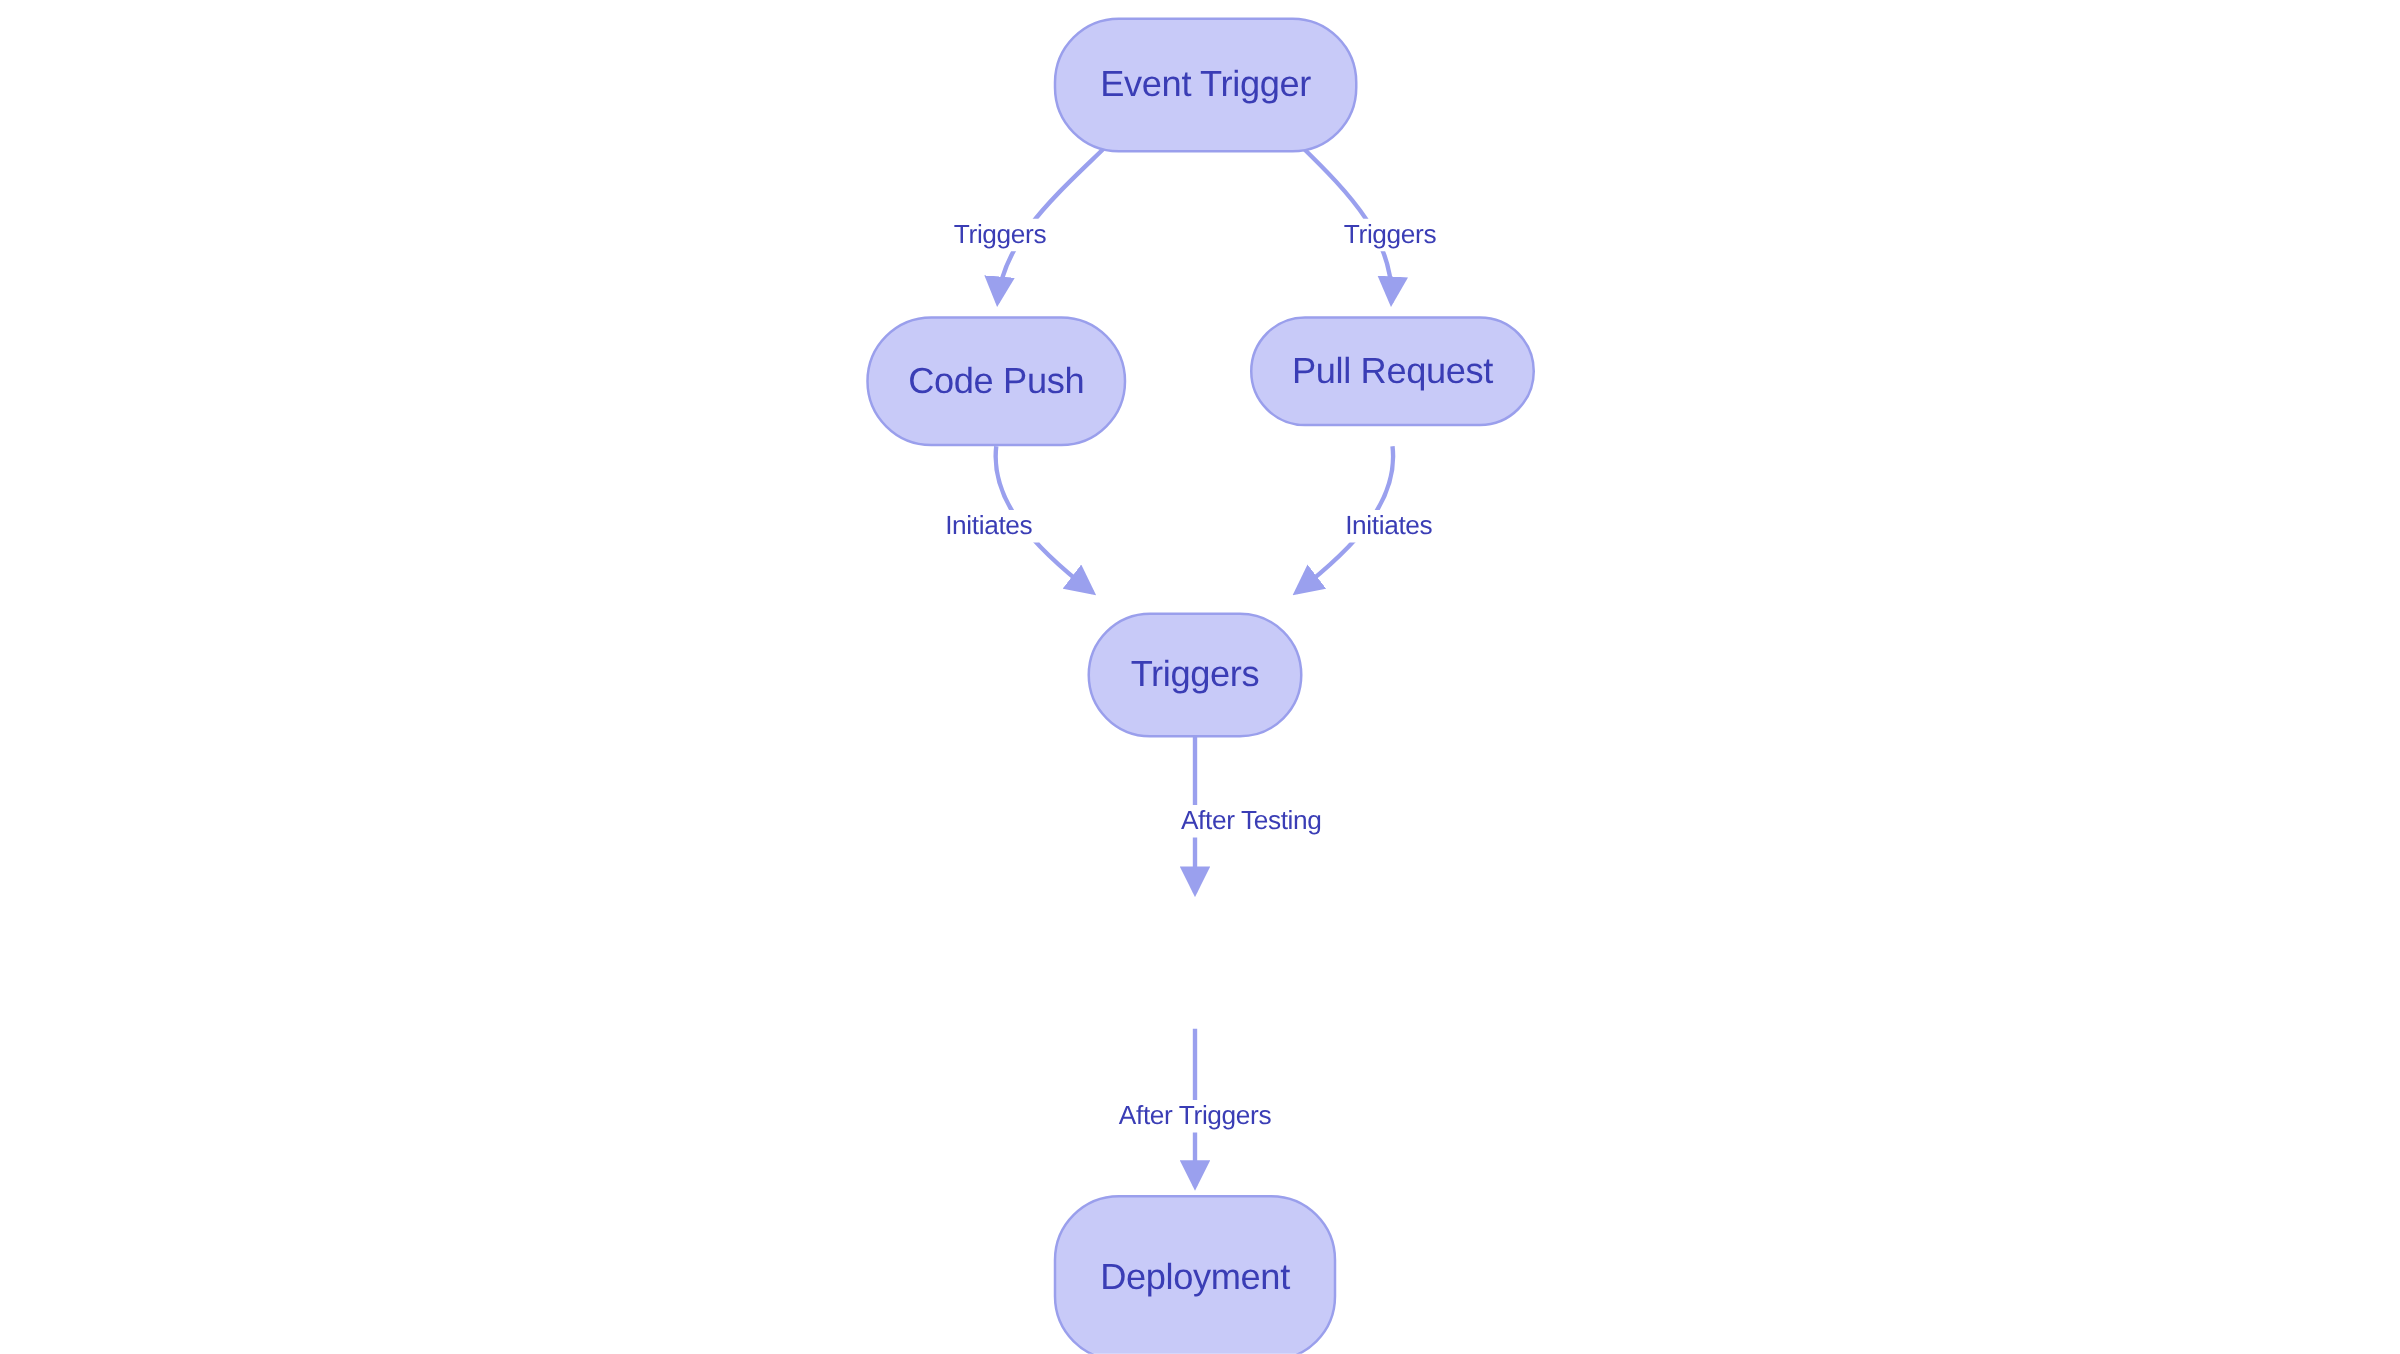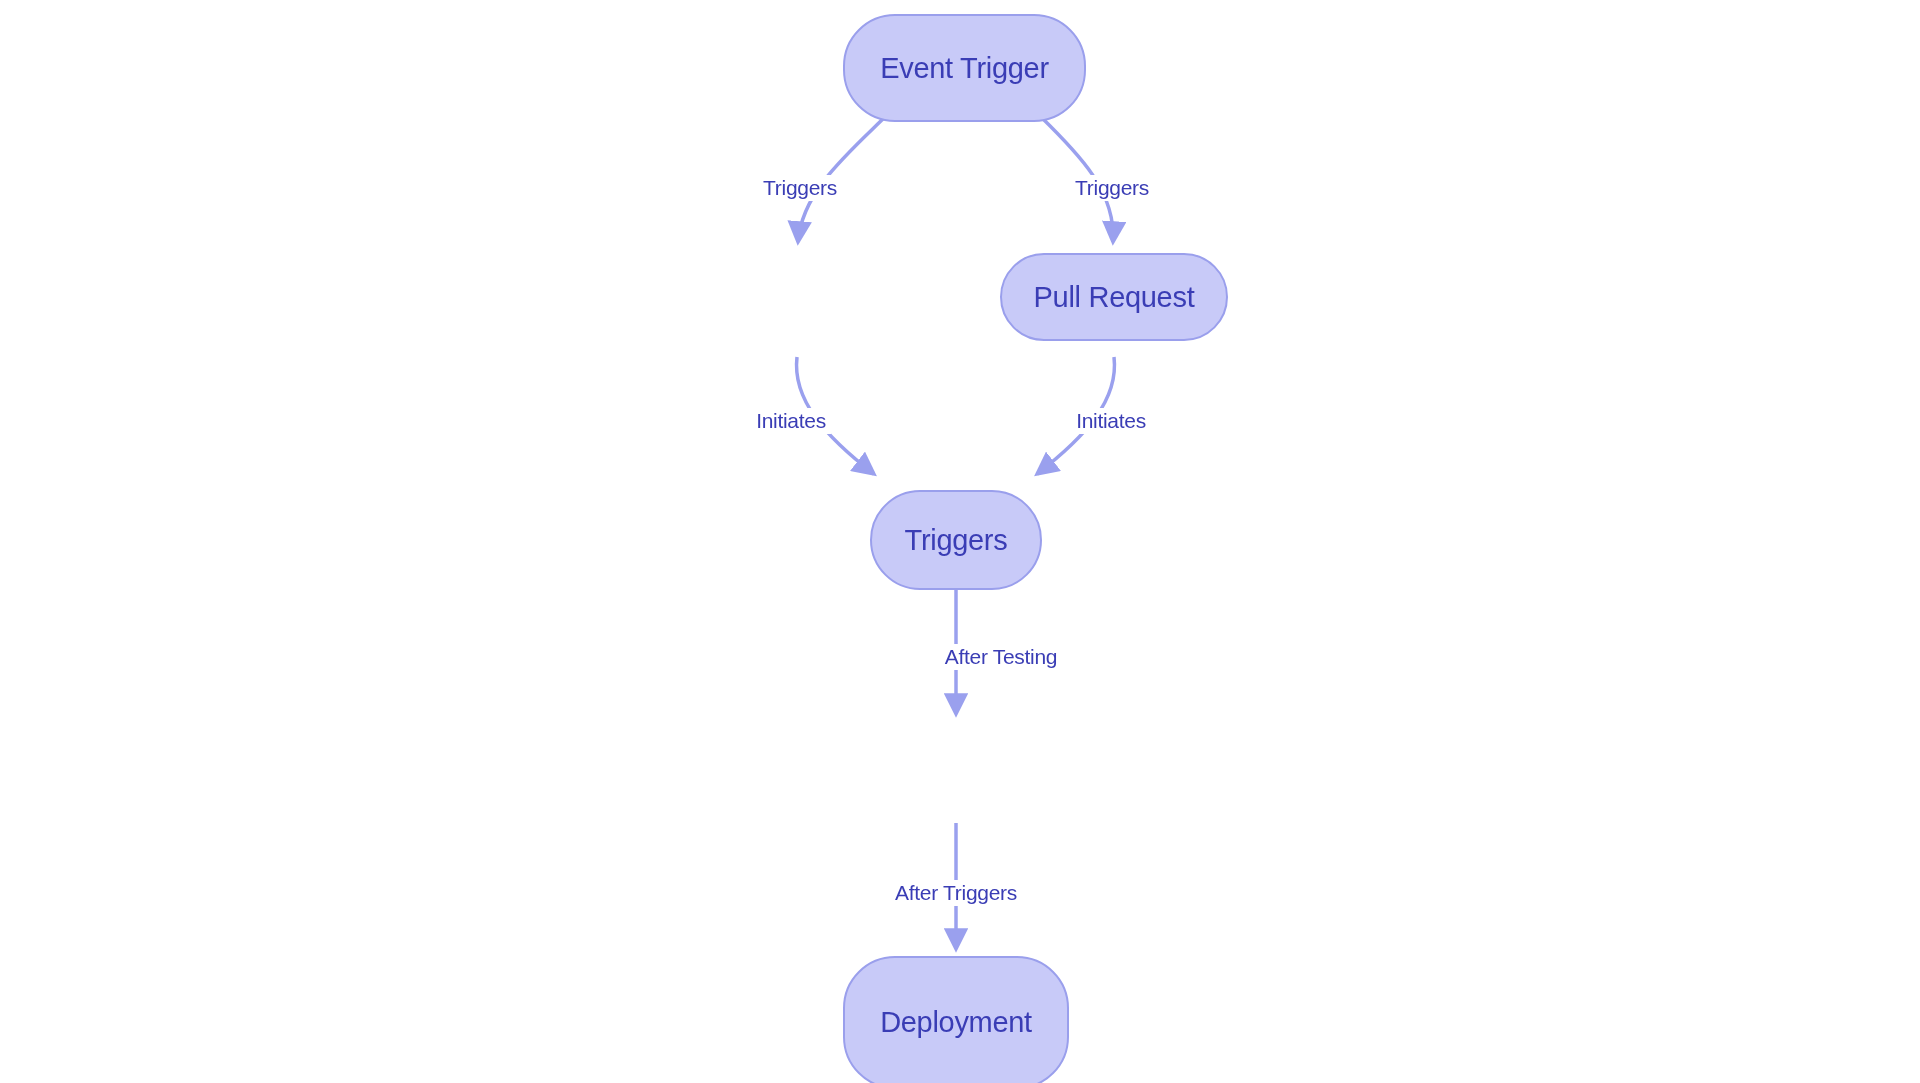--- a/index.html
+++ b/index.html
@@ -84,20 +84,23 @@
     <path class="edge-path" d="M 1040 116 C 1080 155 1116 192 1113 242" marker-end="url(#arrow)"></path>
     <path class="edge-path" d="M 797 357 C 792 400 826 437 874 474" marker-end="url(#arrow)"></path>
     <path class="edge-path" d="M 1114 357 C 1119 400 1085 437 1037 474" marker-end="url(#arrow)"></path>
     <path class="edge-path" d="M 956 588 L 956 714" marker-end="url(#arrow)"></path>
     <path class="edge-path" d="M 956 823 L 956 949" marker-end="url(#arrow)"></path>
   </svg>
 
   <div class="node n-event-trigger">
     <span>Event Trigger</span>
   </div>
+  <div class="node n-code-push">
+    <span>Code Push</span>
+  </div>
   <div class="node n-pull-request">
     <span>Pull Request</span>
   </div>
   <div class="node n-testing">
     <span>Triggers</span>
   </div>
   <div class="node n-deployment">
     <span>Deployment</span>
   </div>
 

